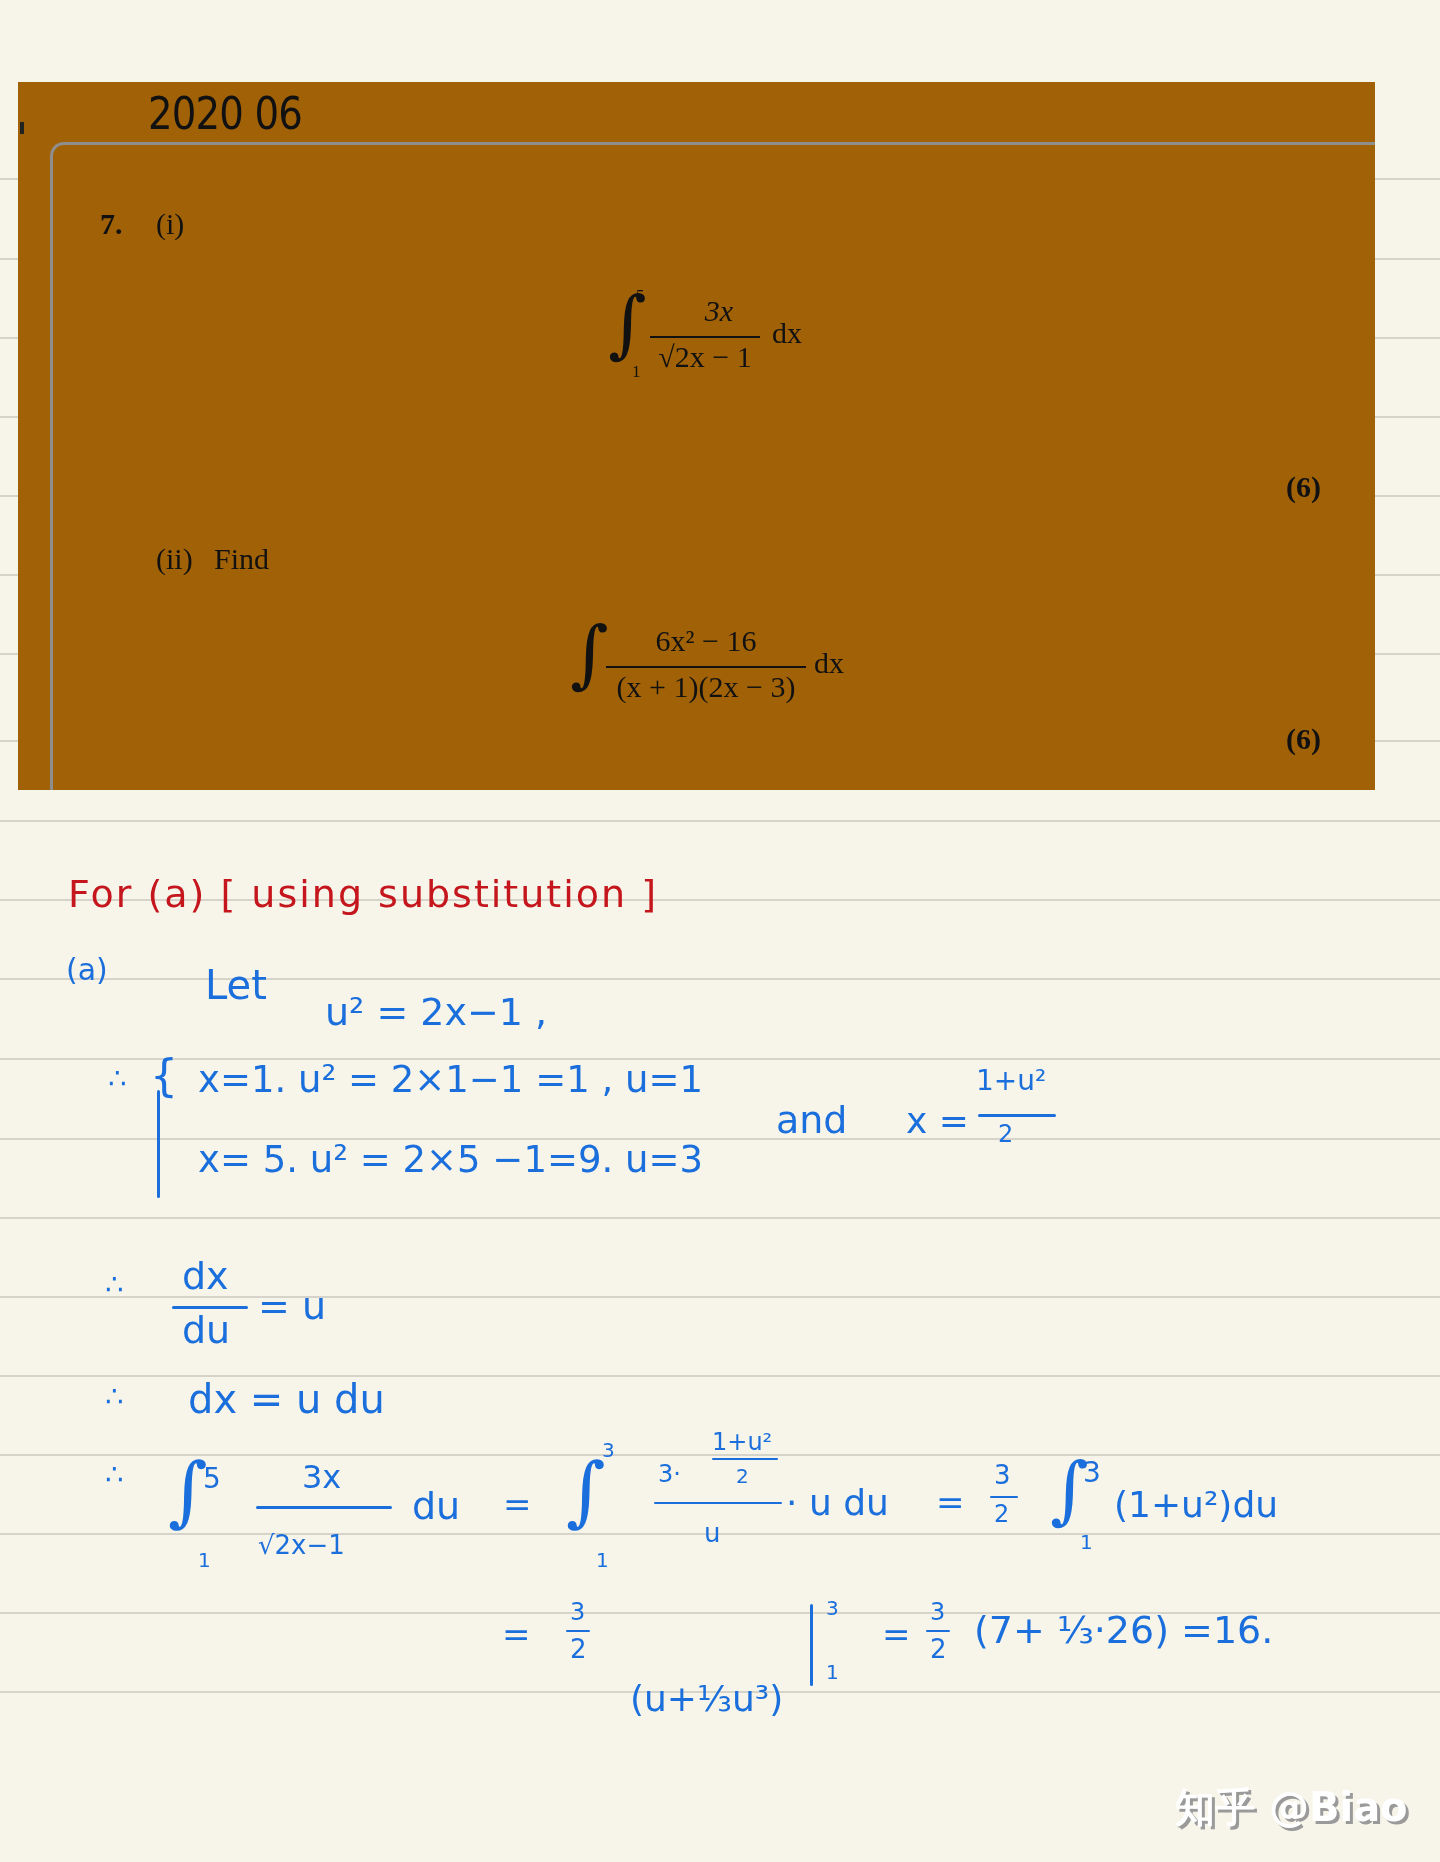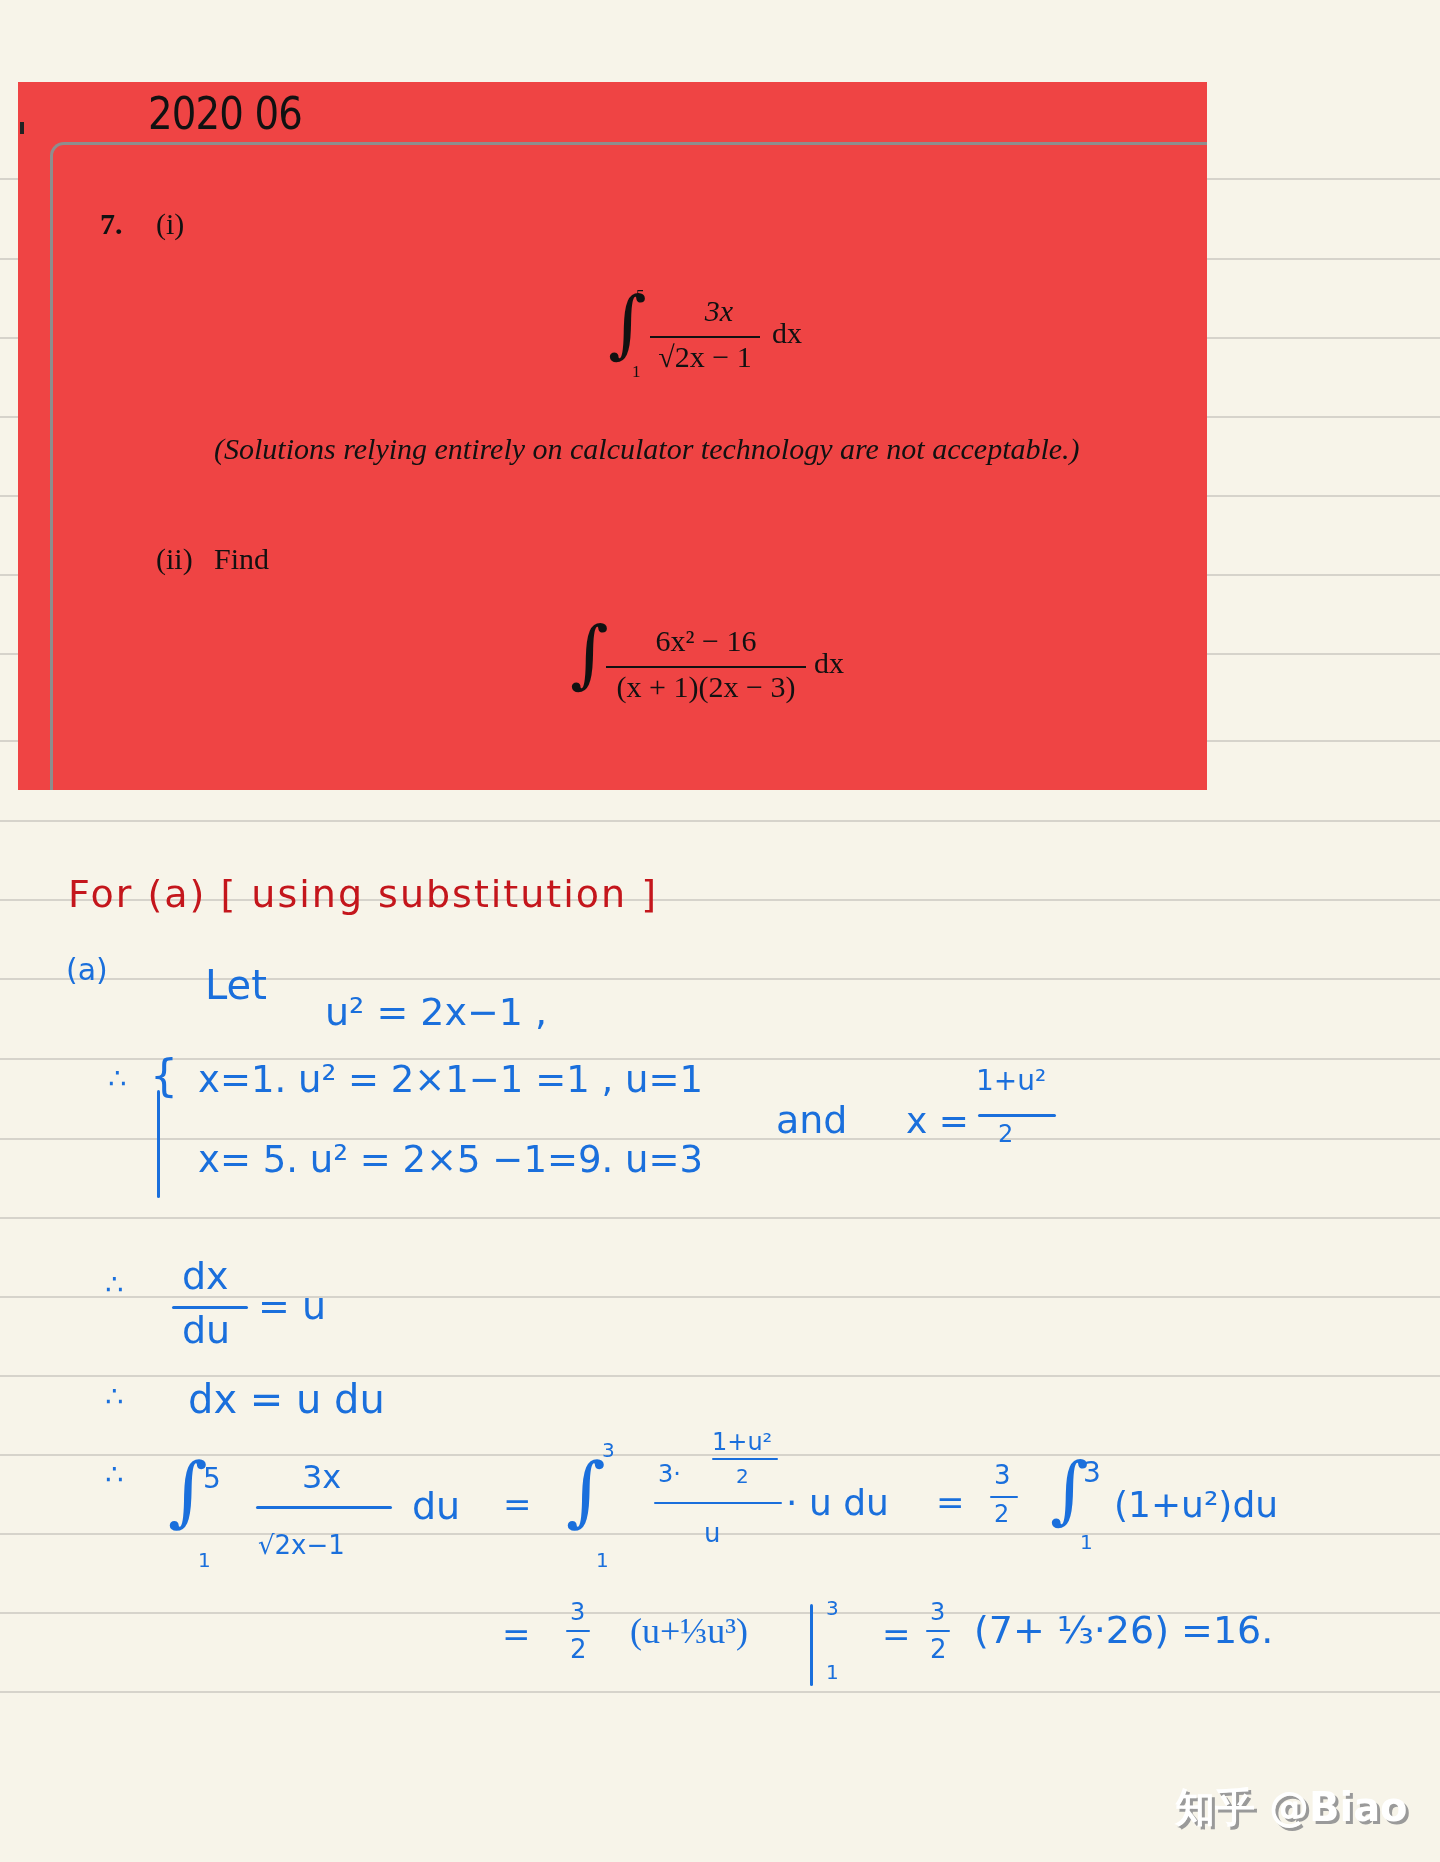--- a/index.html
+++ b/index.html
@@ -4,22 +4,22 @@
 <style>
   html, body { margin:0; padding:0; }
   body {
     width:1440px; height:1862px; position:relative; overflow:hidden;
     background:#f7f4e9;
     font-family:"Liberation Serif", serif;
   }
   .rule { position:absolute; left:0; width:1440px; height:2px; background:#d6d3cb; }
   
   .exam {
-    position:absolute; left:18px; top:82px; width:1189px; height:708px;
-    background:#ef4444; overflow:hidden;
+    position:absolute; left:18px; top:82px; width:1357px; height:708px;
+    background:#a16207; overflow:hidden;
   }
   .exam-date {
     position:absolute; left:130px; top:6px; font-family:"DejaVu Sans", sans-serif;
     font-size:44px; letter-spacing:-1px; color:#111; transform:scaleX(0.88); transform-origin:left;
   }
   .exam-mark-left { position:absolute; left:2px; top:40px; width:4px; height:12px; background:#222; }
   .exam-box {
     position:absolute; left:32px; top:60px; width:1340px; height:700px;
     border-top:3px solid #8e8e8e; border-left:3px solid #8e8e8e; border-right:3px solid #8e8e8e;
     border-top-left-radius:14px; box-sizing:border-box;
@@ -90,21 +90,20 @@
   <div class="mathbox" style="left:590px; top:200px; width:240px; height:110px;">
     <span class="integral" style="left:0; top:4px;">∫</span>
     <span class="lim" style="left:28px; top:4px">5</span>
     <span class="lim" style="left:24px; top:80px">1</span>
     <span class="frac-num it" style="left:62px; top:12px; width:98px">3x</span>
     <span class="frac-bar" style="left:42px; top:54px; width:110px"></span>
     <span class="frac-den" style="left:42px; top:58px; width:110px">√2x − 1</span>
     <span style="position:absolute; left:164px; top:34px">dx</span>
   </div>
 
-  <div class="q-italic" style="left:196px; top:350px">(Solutions relying entirely on calculator technology are not acceptable.)</div>
   <div class="marks" style="top:388px">(6)</div>
 
   <div class="q-part" style="left:138px; top:460px">(ii)</div>
   <div class="q-text" style="left:196px; top:460px">Find</div>
 
   <div class="mathbox" style="left:552px; top:530px; width:320px; height:110px;">
     <span class="integral" style="left:0; top:4px;">∫</span>
     <span class="frac-num" style="left:36px; top:12px; width:200px">6x² − 16</span>
     <span class="frac-bar" style="left:36px; top:54px; width:200px"></span>
     <span class="frac-den" style="left:36px; top:58px; width:200px">(x + 1)(2x − 3)</span>
@@ -169,21 +168,21 @@
   <div class="hw blue" style="left:994px; top:1500px; font-size:24px;">2</div>
   <div class="hw blue" style="left:1050px; top:1446px; font-size:74px; font-family:'DejaVu Serif', serif;">∫</div>
   <div class="hw blue" style="left:1083px; top:1456px; font-size:28px;">3</div>
   <div class="hw blue" style="left:1080px; top:1530px; font-size:20px;">1</div>
   <div class="hw blue" style="left:1114px; top:1484px; font-size:36px;">(1+u²)du</div>
 
   <div class="hw blue" style="left:502px; top:1614px; font-size:34px;">=</div>
   <div class="hw blue" style="left:570px; top:1598px; font-size:24px;">3</div>
   <div class="hbar" style="left:566px; top:1630px; width:24px; height:2px;"></div>
   <div class="hw blue" style="left:570px; top:1634px; font-size:26px;">2</div>
-  <div class="hw blue" style="left:630px; top:1610px; font-size:36px;font-family:Liberation Serif, serif;">(u+⅓u³)</div>
+  <div class="hw blue" style="left:630px; top:1678px; font-size:36px;">(u+⅓u³)</div>
   <div class="brace-line" style="left:810px; top:1604px; height:82px;"></div>
   <div class="hw blue" style="left:826px; top:1596px; font-size:20px;">3</div>
   <div class="hw blue" style="left:826px; top:1660px; font-size:20px;">1</div>
   <div class="hw blue" style="left:882px; top:1614px; font-size:34px;">=</div>
   <div class="hw blue" style="left:930px; top:1598px; font-size:24px;">3</div>
   <div class="hbar" style="left:926px; top:1630px; width:24px; height:2px;"></div>
   <div class="hw blue" style="left:930px; top:1634px; font-size:26px;">2</div>
   <div class="hw blue" style="left:974px; top:1608px; font-size:38px;">(7+ ⅓·26) =16.</div>
 </div>
 

